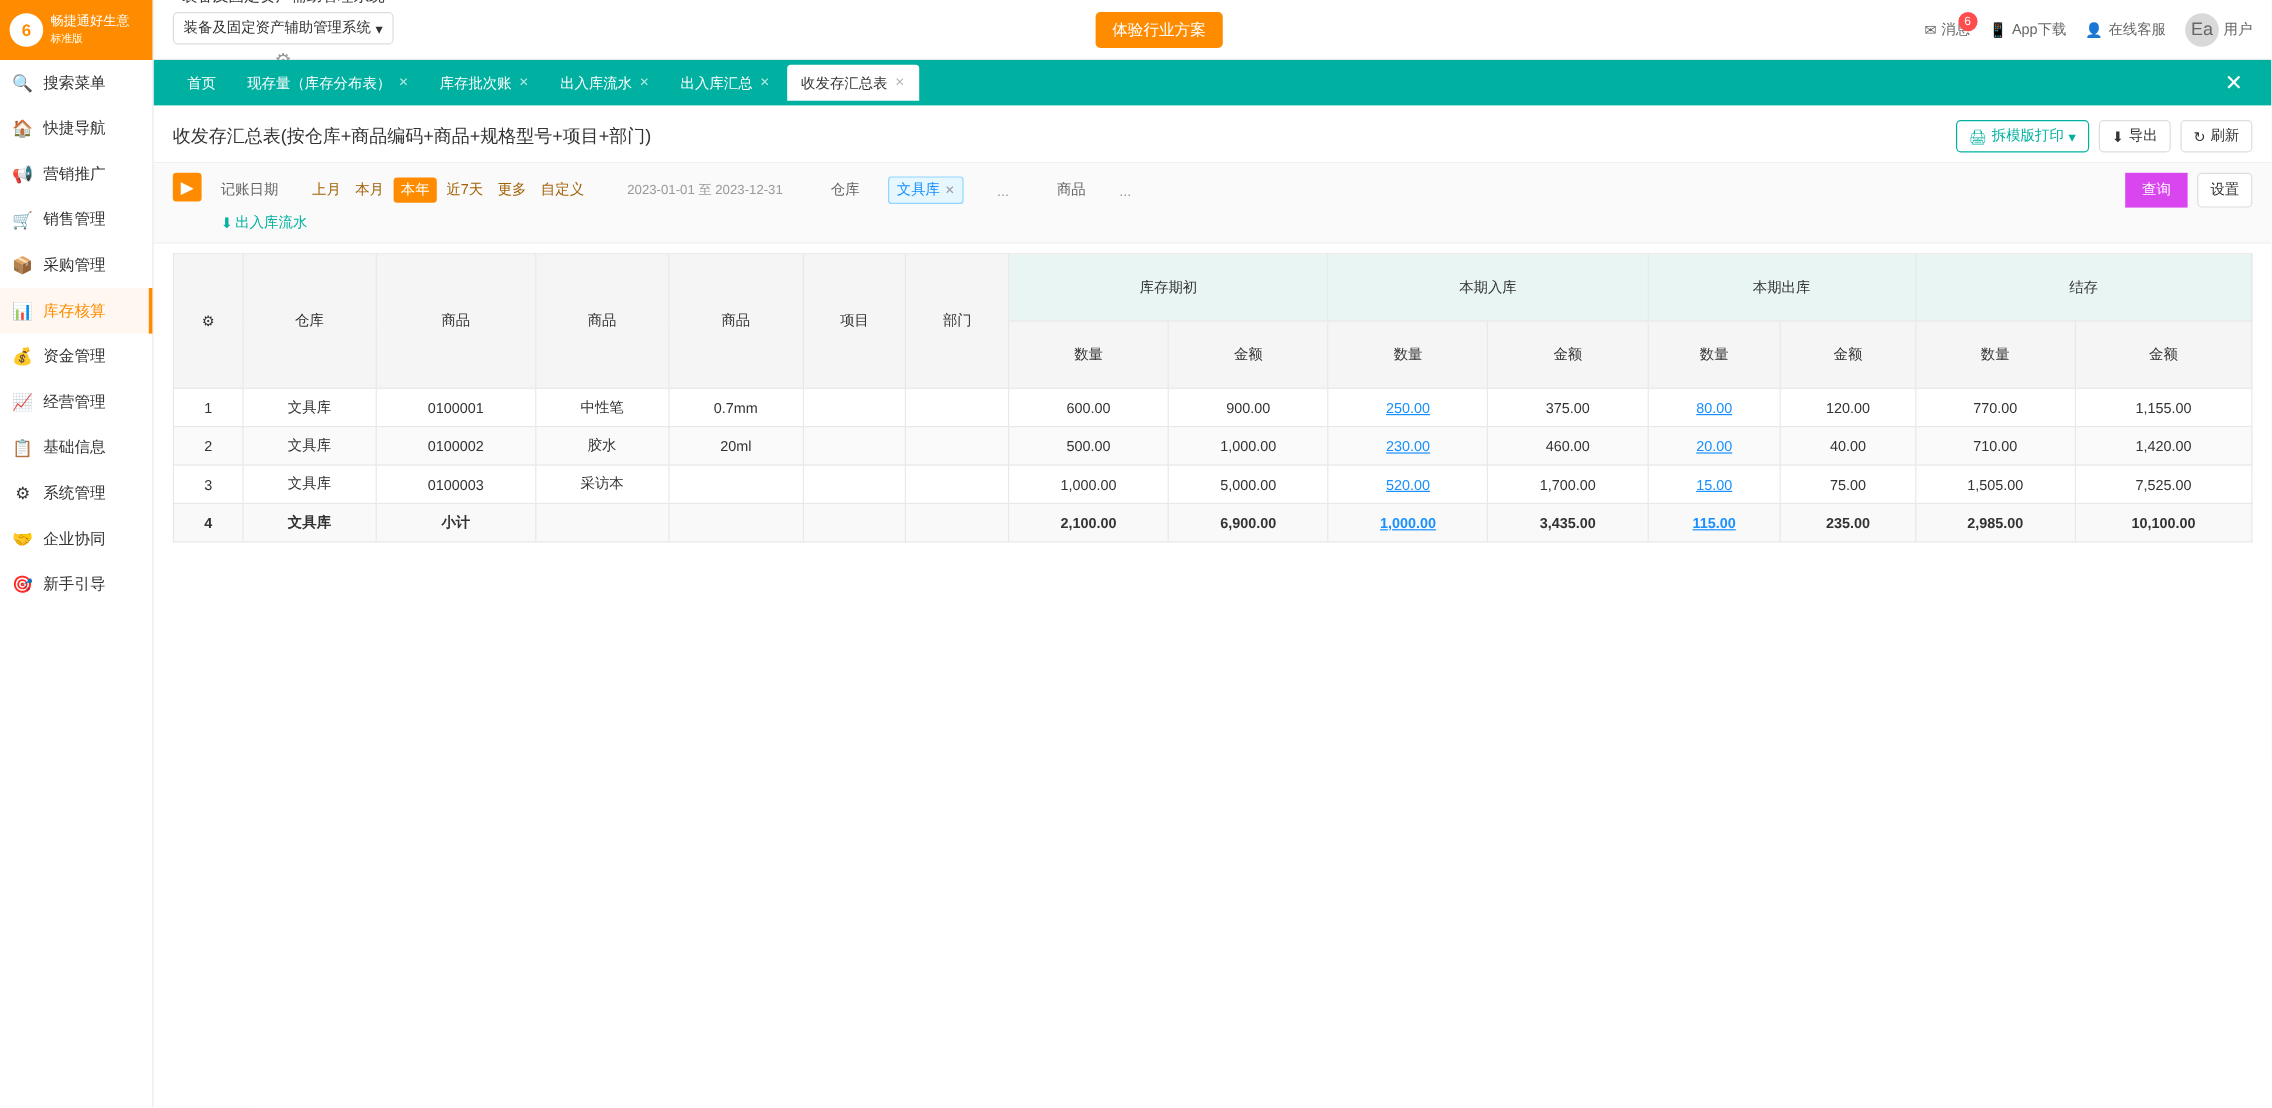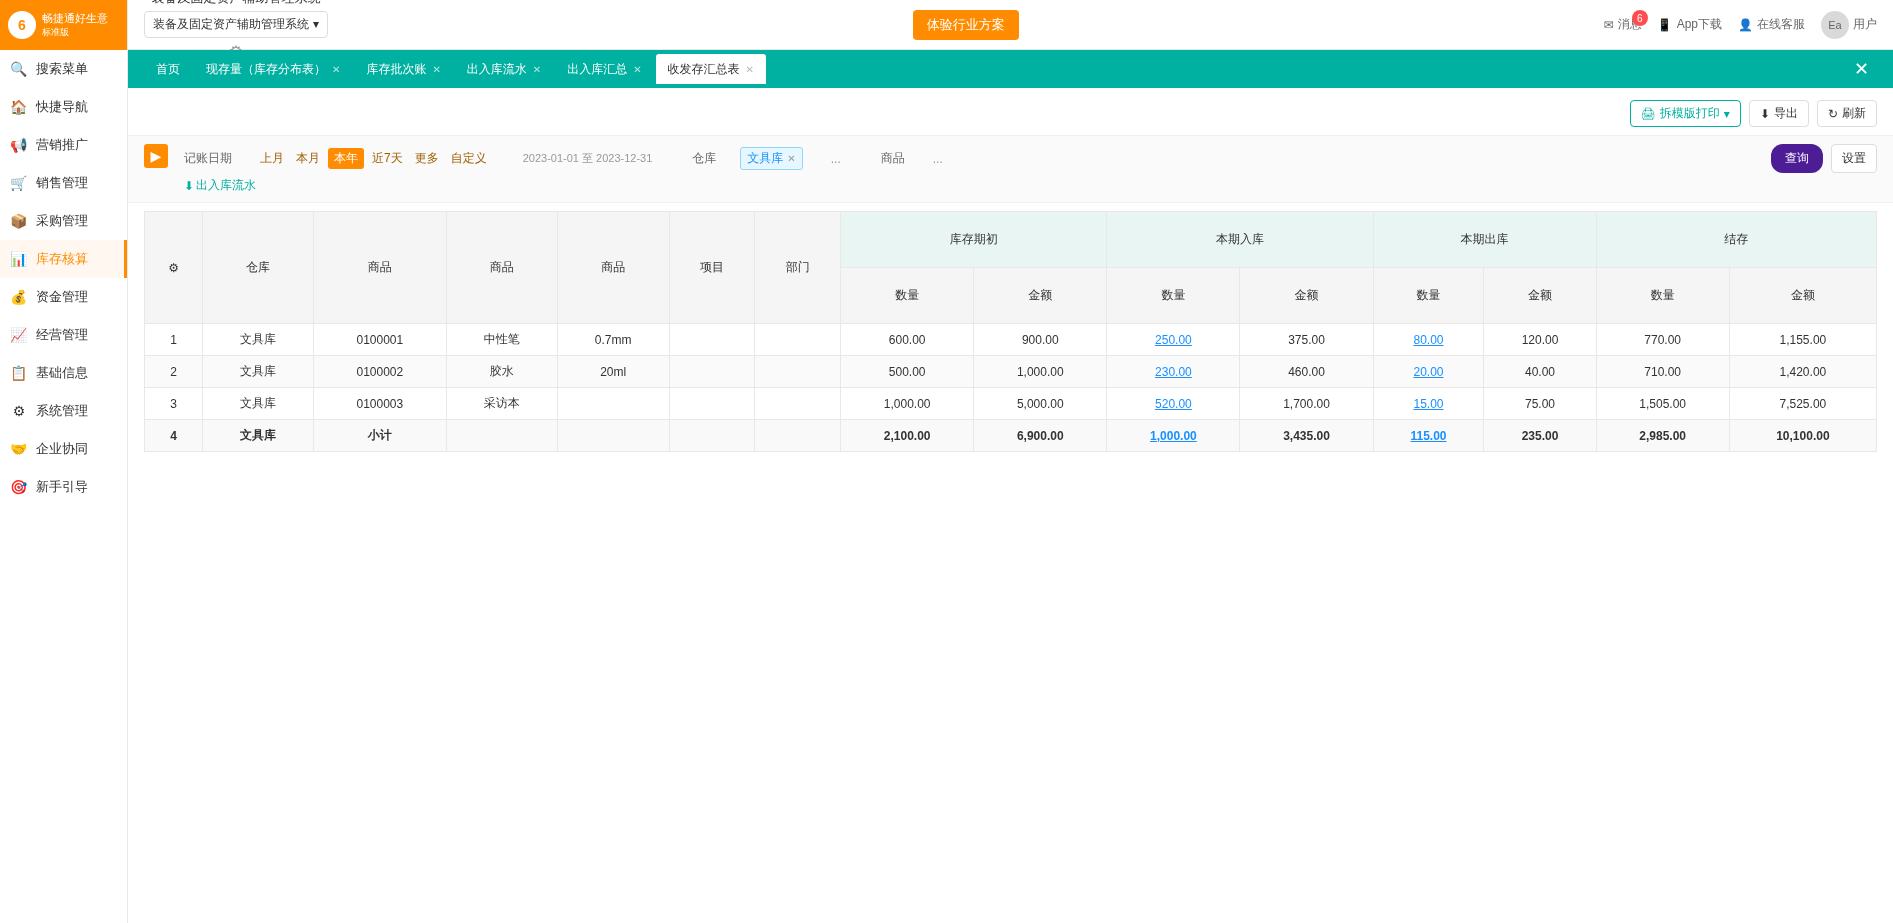--- a/index.html
+++ b/index.html
@@ -22,21 +22,21 @@
     
     .top-header { background: #fff; height: 50px; display: flex; align-items: center; padding: 0 16px; gap: 12px; border-bottom: 1px solid #e8e8e8; justify-content: space-between; }
     .top-header-left { display: flex; align-items: center; gap: 4px; flex-direction: column; }
     .system-title { font-size: 13px; color: #333; }
     .system-selector { border: 1px solid #ddd; border-radius: 4px; padding: 4px 8px; font-size: 12px; color: #333; cursor: pointer; display: flex; align-items: center; gap: 4px; }
     .top-header-center { }
     .trial-btn { background: #ff8c00; color: #fff; border: none; border-radius: 4px; padding: 6px 14px; font-size: 13px; cursor: pointer; }
     .top-header-right { display: flex; align-items: center; gap: 16px; color: #666; font-size: 12px; }
     .top-header-right .item { display: flex; align-items: center; gap: 4px; cursor: pointer; position: relative; }
     .badge { background: #ff4d4f; color: #fff; border-radius: 50%; width: 16px; height: 16px; font-size: 10px; display: flex; align-items: center; justify-content: center; position: absolute; top: -6px; right: -6px; }
-    .avatar-circle { width: 28px; height: 28px; background: #d9d9d9; border-radius: 50%; display: flex; align-items: center; justify-content: center; font-size: 11px; color: #666; text-align: right; }
+    .avatar-circle { width: 28px; height: 28px; background: #d9d9d9; border-radius: 50%; display: flex; align-items: center; justify-content: center; font-size: 15px; color: #666; text-align: right; }
 
     
     .tabs-bar { background: #00b0a0; display: flex; align-items: center; height: 38px; padding: 0 16px; gap: 2px; }
     .tab { display: flex; align-items: center; padding: 0 12px; height: 30px; font-size: 12px; color: #fff; cursor: pointer; border-radius: 3px 3px 0 0; gap: 6px; white-space: nowrap; }
     .tab.active { background: #fff; color: #333; }
     .tab .close { font-size: 10px; color: inherit; opacity: 0.7; }
     .tab.active .close { color: #999; }
     .tabs-close-all { margin-left: auto; color: #fff; font-size: 18px; cursor: pointer; padding: 0 8px; }
 
     
@@ -50,21 +50,21 @@
     .btn-refresh { border: 1px solid #ddd; color: #333; background: #fff; border-radius: 4px; padding: 4px 10px; font-size: 12px; cursor: pointer; display: flex; align-items: center; gap: 4px; }
     .filter-toggle { width: 24px; height: 24px; background: #ff8c00; color: #fff; border: none; border-radius: 3px; cursor: pointer; display: flex; align-items: center; justify-content: center; font-size: 14px; }
     .filter-label { color: #666; font-size: 12px; white-space: nowrap; }
     .date-shortcuts { display: flex; gap: 4px; align-items: center; }
     .date-btn { border: none; background: none; color: #a16207; font-size: 12px; cursor: pointer; padding: 2px 4px; }
     .date-btn.active { background: #ff8c00; color: #fff; border-radius: 3px; padding: 2px 6px; }
     .warehouse-tag { background: #e6f7ff; border: 1px solid #91d5ff; border-radius: 3px; padding: 2px 6px; font-size: 12px; color: #1890ff; display: flex; align-items: center; gap: 4px; }
     .warehouse-tag .remove { color: #999; cursor: pointer; font-size: 10px; }
     .filter-more { color: #999; font-size: 12px; cursor: pointer; margin-left: 4px; }
     .expand-btn { color: #00b0a0; font-size: 12px; cursor: pointer; display: flex; align-items: center; gap: 2px; text-align: center; }
-    .query-btn { background: #4c1d95; color: #fff; border: none; border-radius: 12px; padding: 5px 14px; font-size: 12px; cursor: pointer; white-space: nowrap; }
+    .query-btn { background: #d946ef; color: #fff; border: none; border-radius: 0; padding: 5px 14px; font-size: 12px; cursor: pointer; white-space: nowrap; }
     .settings-btn { border: 1px solid #ddd; color: #333; background: #fff; border-radius: 4px; padding: 5px 10px; font-size: 12px; cursor: pointer; }
 
     
     .table-container { flex: 1; overflow: auto; padding: 8px 16px; }
     table { width: 100%; border-collapse: collapse; font-size: 12px; }
     thead tr th { background: #f5f5f5; border: 1px solid #e8e8e8; padding: 19px 8px; text-align: center; color: #333; font-weight: 500; white-space: nowrap; }
     tbody tr td { border: 1px solid #e8e8e8; padding: 7px 8px; text-align: center; color: #333; white-space: nowrap; }
     tbody tr:nth-child(even) { background: #fafafa; }
     .subtotal-row { font-weight: bold; background: #f9f9f9 !important; }
     .subtotal-row td { font-weight: bold; }
@@ -199,20 +199,21 @@
       <div class="tab active">
         <span>收发存汇总表</span>
         <span class="close">✕</span>
       </div>
       <span class="tabs-close-all">✕</span>
   </div>
 
   <div class="page-content">
 
     <div class="page-header" style="display:flex;align-items:center;justify-content:space-between;">
+      <h2 class="page-title">收发存汇总表(按仓库+商品编码+商品+规格型号+项目+部门)</h2>
       <div class="top-actions">
         <button class="btn-print">
           <span>🖨</span>
           <span>拆模版打印</span>
           <span>▾</span>
         </button>
         <button class="btn-export">
           <span>⬇</span>
           <span>导出</span>
         </button>

